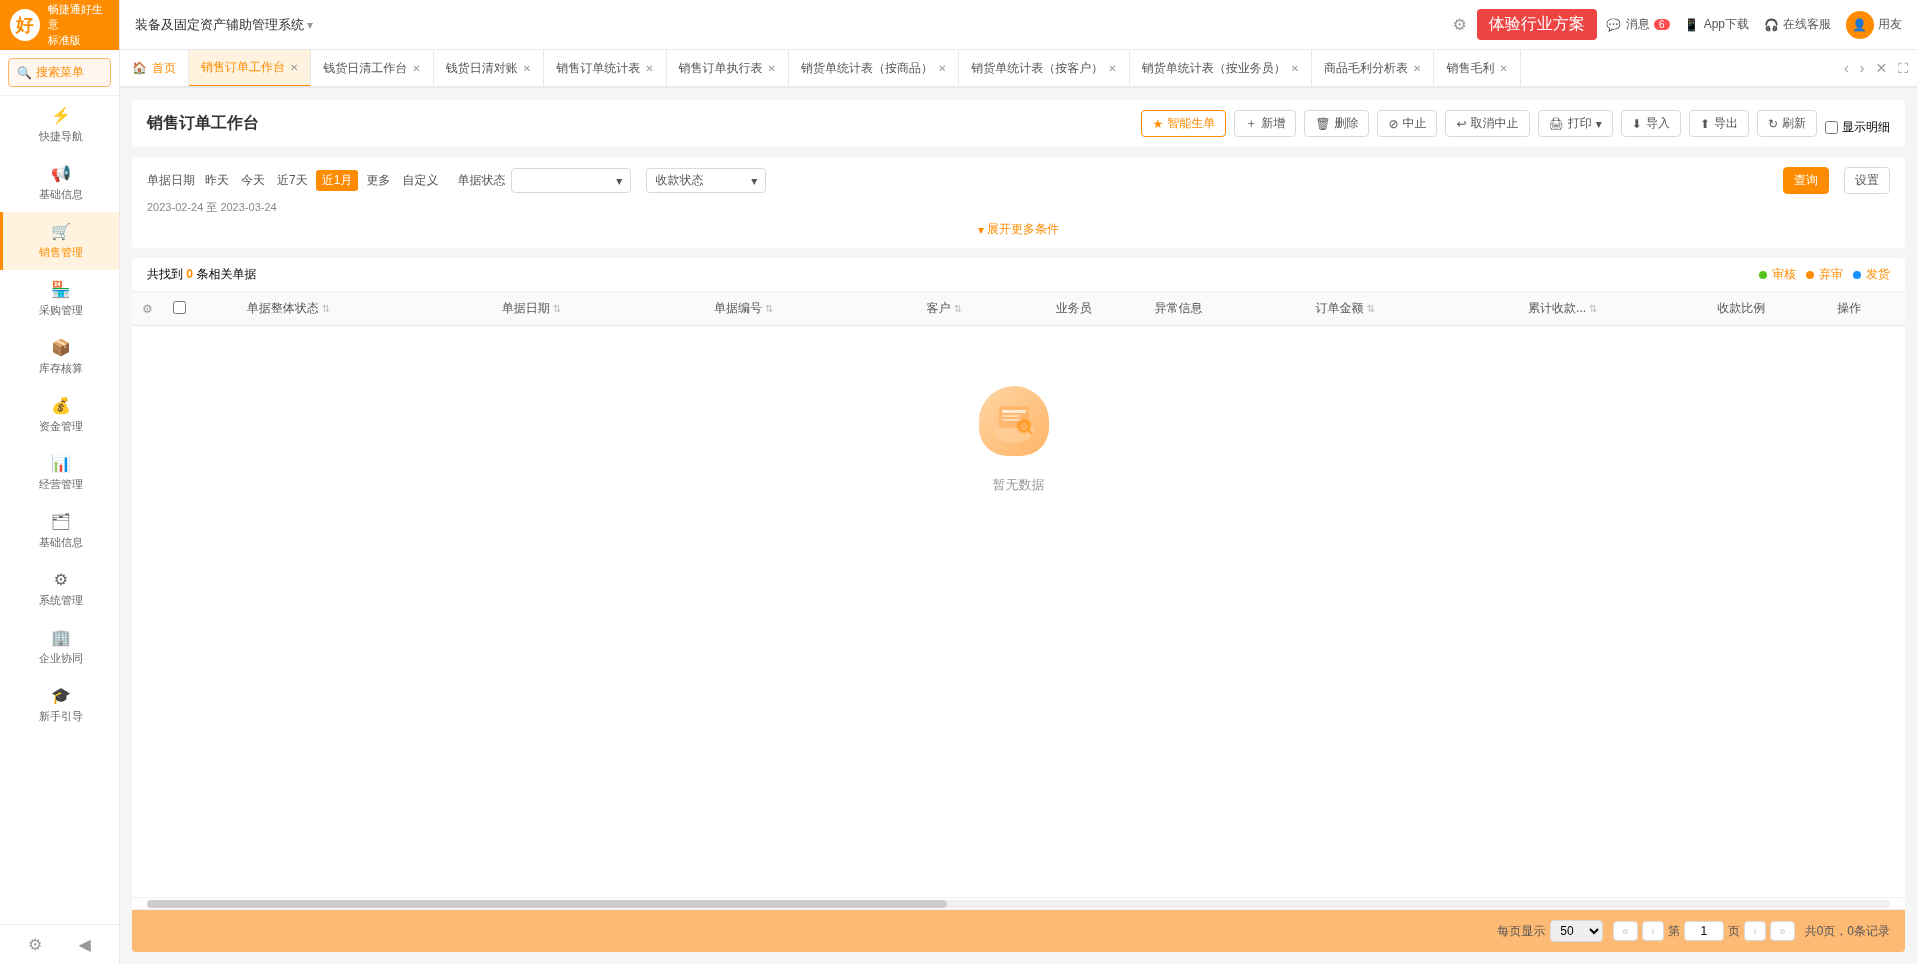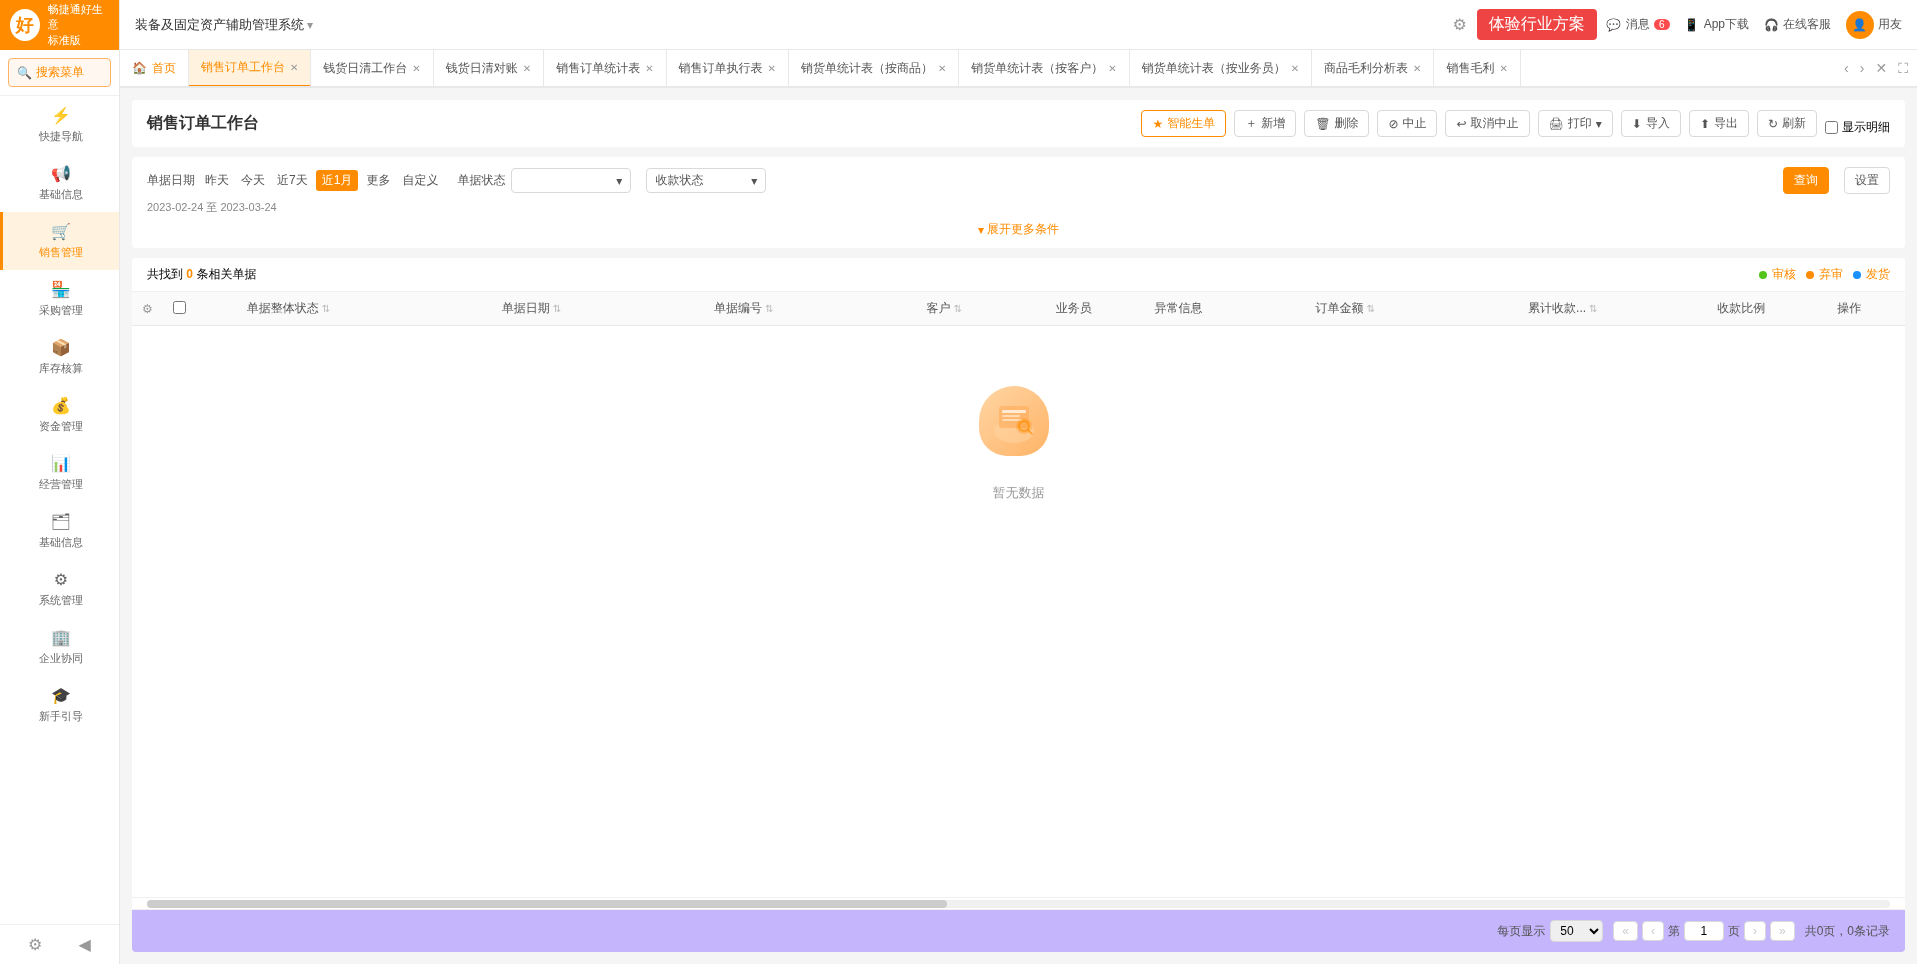--- a/index.html
+++ b/index.html
@@ -80,27 +80,27 @@
     .table-container { background: #fff; border-radius: 0 0 4px 4px; overflow: auto; flex: 1; }
     table { width: 100%; border-collapse: collapse; }
     th { background: #fafafa; border-bottom: 1px solid #e8e8e8; padding: 8px 10px; text-align: left; color: #555; font-size: 12px; font-weight: 500; white-space: nowrap; }
     td { border-bottom: 1px solid #f0f0f0; padding: 8px 10px; color: #333; font-size: 12px; }
     .th-sort { display: flex; align-items: center; gap: 3px; cursor: pointer; margin-left: 41px; }
     .sort-icon { color: #bbb; font-size: 10px; }
     .th-check { width: 30px; text-align: center; }
     .th-setting { width: 30px; text-align: center; color: #999; cursor: pointer; }
 
     
-    .empty-state { display: flex; flex-direction: column; align-items: center; justify-content: space-between; padding: 60px 0; gap: 18px; }
+    .empty-state { display: flex; flex-direction: column; align-items: center; justify-content: space-between; padding: 60px 0; gap: 10px; }
     .empty-icon { width: 80px; height: 80px; position: relative; }
     .empty-icon-shape { width: 70px; height: 70px; background: linear-gradient(135deg, #ffd6a5, #ffb366); border-radius: 50% 50% 40% 40%; display: flex; align-items: center; justify-content: center; font-size: 32px; }
     .empty-text { color: #999; font-size: 13px; }
 
     
-    .pagination { background: #c4b5fd; padding: 10px 15px; display: flex; align-items: center; justify-content: flex-end; gap: 10px; border-top: 1px solid #f0f0f0; border-radius: 0 0 4px 4px; }
+    .pagination { background: #fdba74; padding: 10px 15px; display: flex; align-items: center; justify-content: flex-end; gap: 10px; border-top: 1px solid #f0f0f0; border-radius: 0 0 4px 4px; }
     .pagination-size { display: flex; align-items: center; gap: 5px; font-size: 12px; color: #555; }
     .pagination-size select { border: 1px solid #d9d9d9; border-radius: 4px; padding: 2px 5px; font-size: 12px; }
     .pagination-nav { display: flex; align-items: center; gap: 4px; }
     .page-btn { border: 1px solid #d9d9d9; background: #fff; color: #555; padding: 2px 8px; border-radius: 4px; cursor: pointer; font-size: 12px; }
     .page-btn.disabled { color: #ccc; cursor: not-allowed; }
     .page-input { border: 1px solid #d9d9d9; border-radius: 4px; padding: 2px 5px; width: 40px; font-size: 12px; text-align: center; }
     .pagination-info { font-size: 12px; color: #555; }
 
     
     .scroll-bar { height: 12px; background: #fff; border-top: 1px solid #f0f0f0; overflow: hidden; position: relative; }

